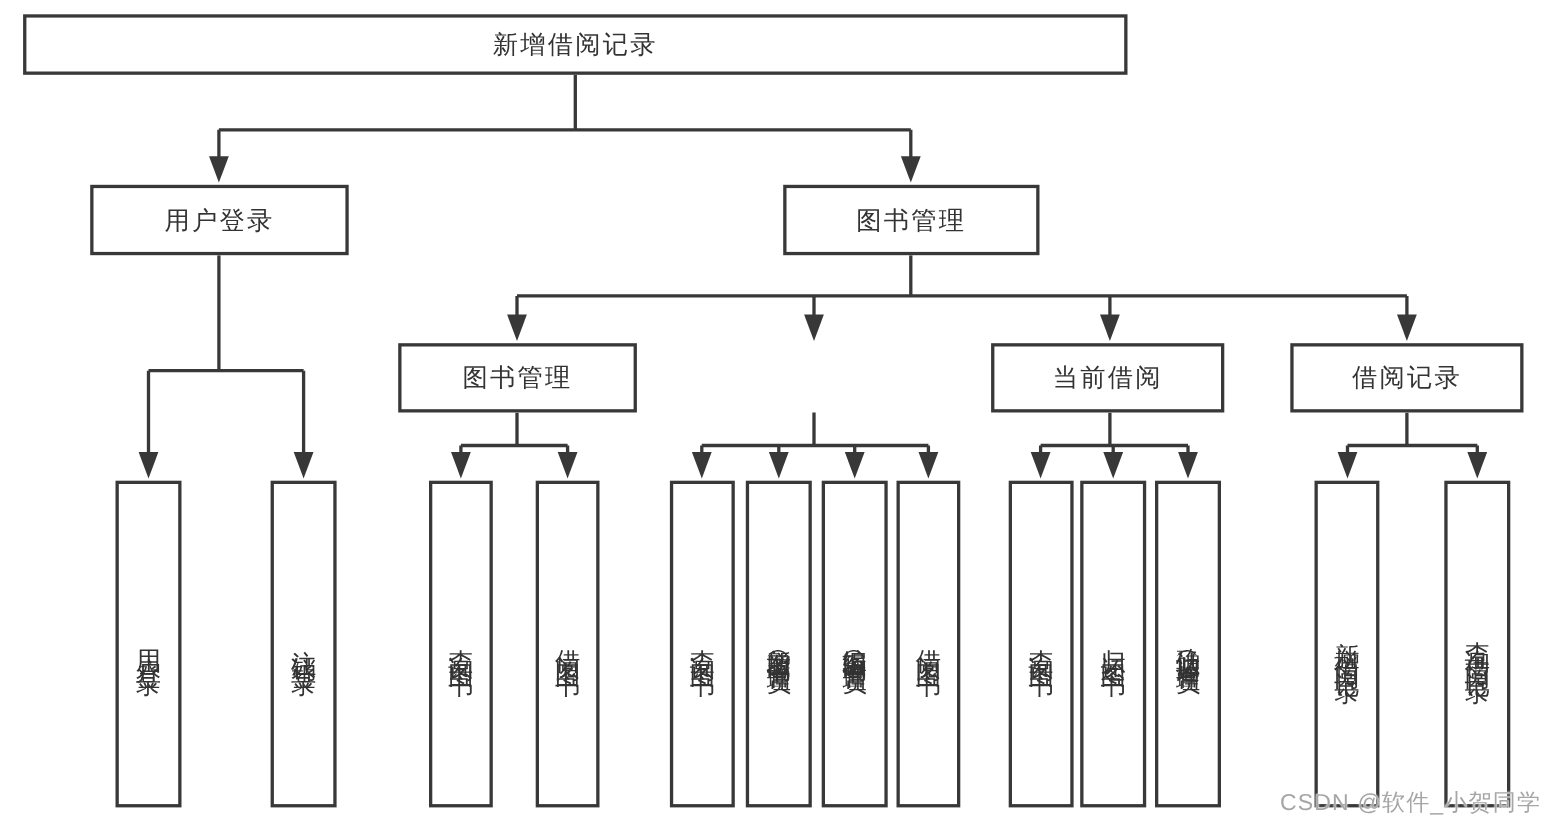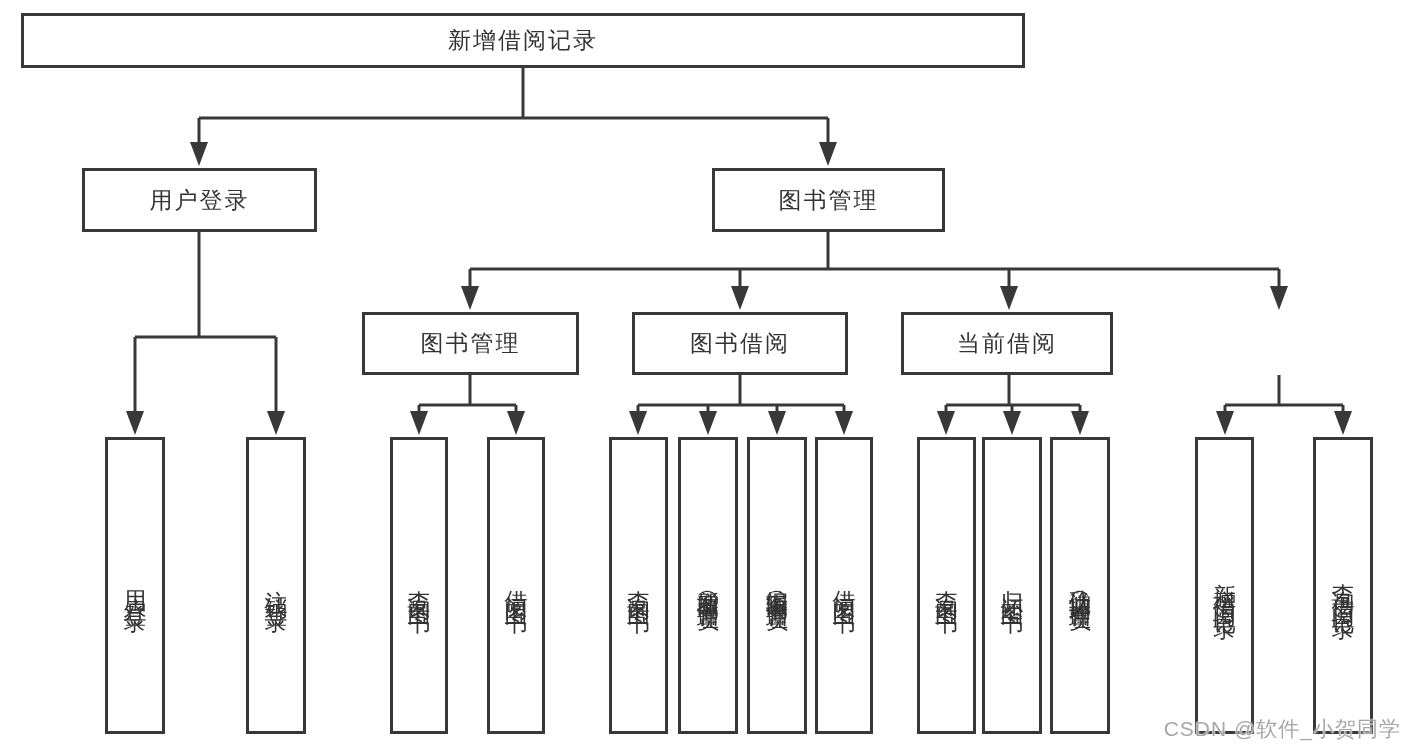--- a/index.html
+++ b/index.html
@@ -99,22 +99,22 @@
     <polygon points="1216,411 1234,411 1225,435"></polygon>
     <polygon points="1334,411 1352,411 1343,435"></polygon>
   </svg>
 
   <div class="node hnode" style="left:21px; top:13px; width:1004px; height:55px;">新增借阅记录</div>
 
   <div class="node hnode" style="left:82px; top:168px; width:235px; height:64px;">用户登录</div>
   <div class="node hnode" style="left:712px; top:168px; width:233px; height:64px;font-family:Liberation Mono, monospace;">图书管理</div>
 
   <div class="node hnode" style="left:362px; top:312px; width:217px; height:63px;">图书管理</div>
-  <div class="node hnode" style="left:632px; top:312px; width:216px; height:63px;">图书借阅</div>
   <div class="node hnode" style="left:901px; top:312px; width:212px; height:63px;">当前借阅</div>
+  <div class="node hnode" style="left:1173px; top:312px; width:212px; height:63px;">借阅记录</div>
 
   <div class="node vnode" style="left:105px; top:437px; width:60px; height:297px;">
     <span>用户登录</span>
   </div>
   <div class="node vnode" style="left:246px; top:437px; width:60px; height:297px;">
     <span>注销登录</span>
   </div>
 
   <div class="node vnode" style="left:390px; top:437px; width:58px; height:297px;">
     <span>查询图书</span>

